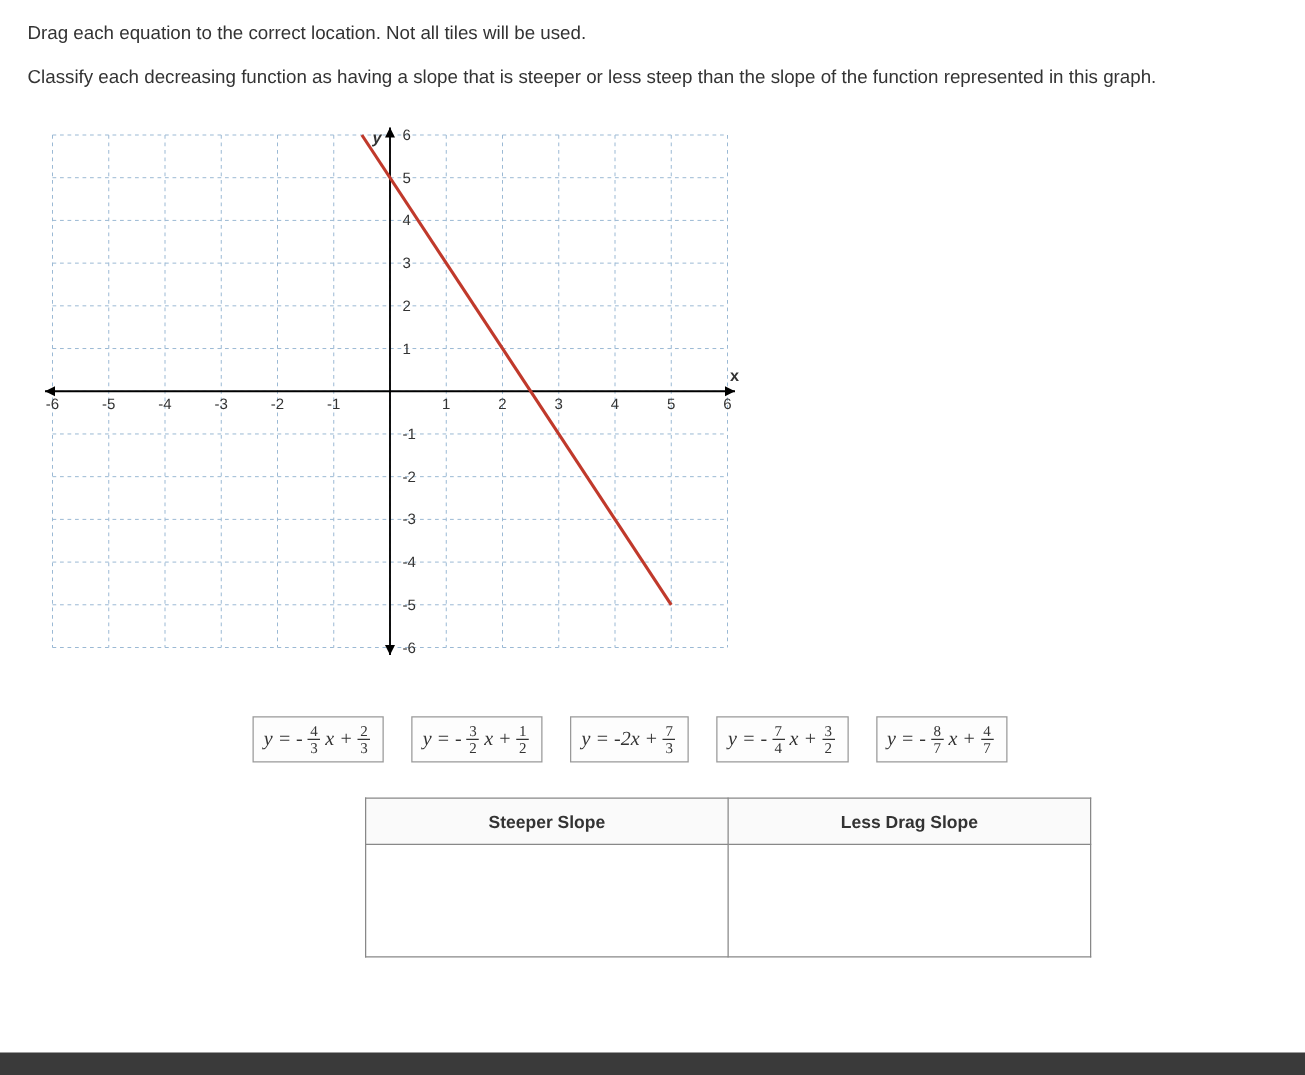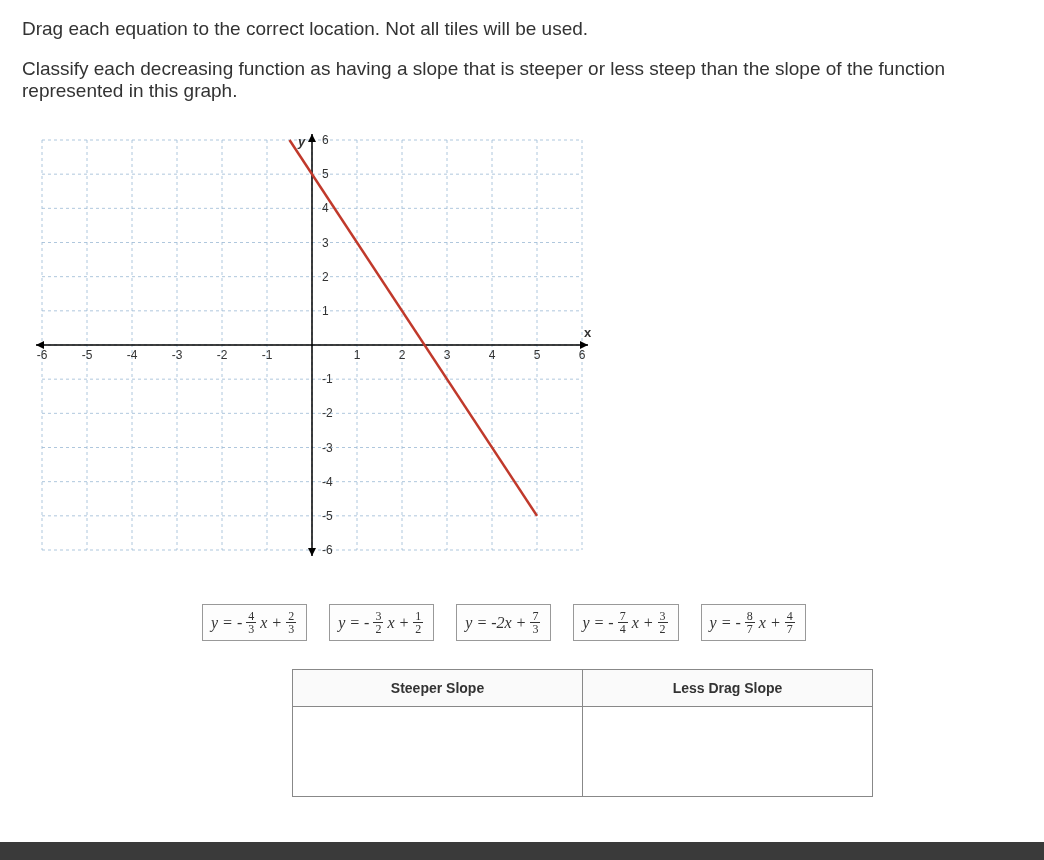--- a/index.html
+++ b/index.html
@@ -4,21 +4,21 @@
 <style>
   * { box-sizing: border-box; margin: 0; padding: 0; }
   body {
     font-family: Arial, Helvetica, sans-serif;
     background: #fff;
     padding: 18px 22px;
     color: #222;
     width: 1044px;
   }
   .instruction {
-    font-size: 19px;
+    font-size: 15px;
     color: #333;
     margin-bottom: 18px;
   }
   .graph-container {
     margin-left: 0px;
     margin-bottom: 30px;
   }
   .tiles-row {
     display: flex;
     gap: 22px;

